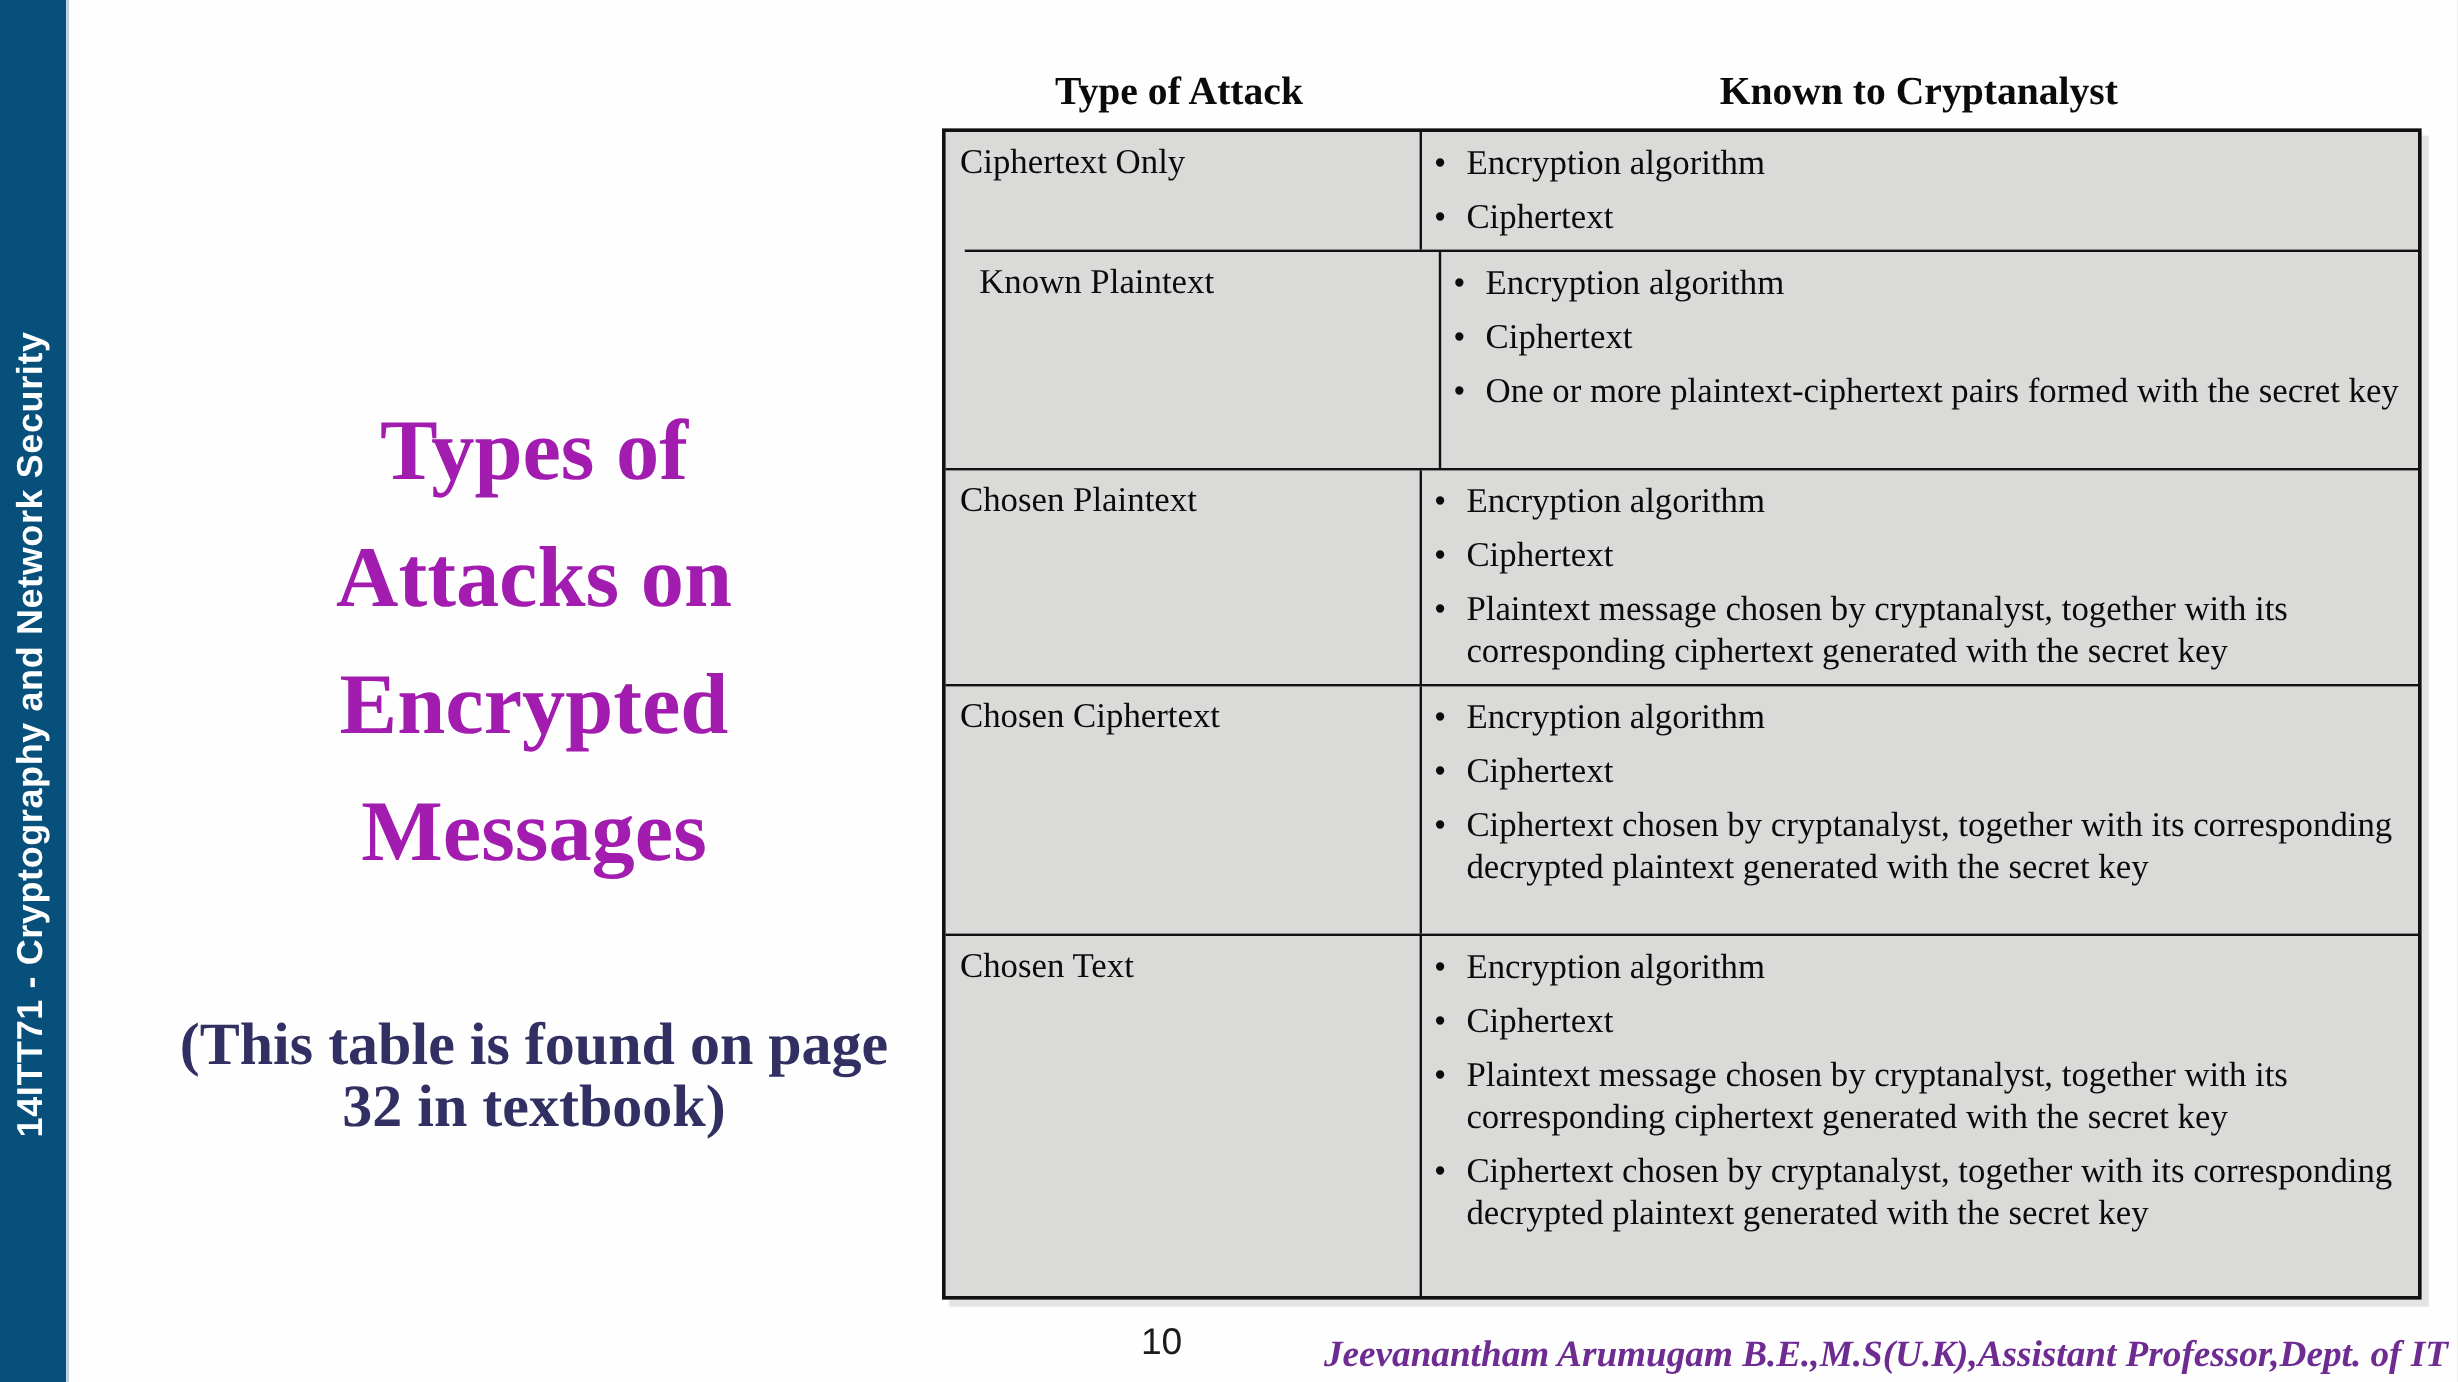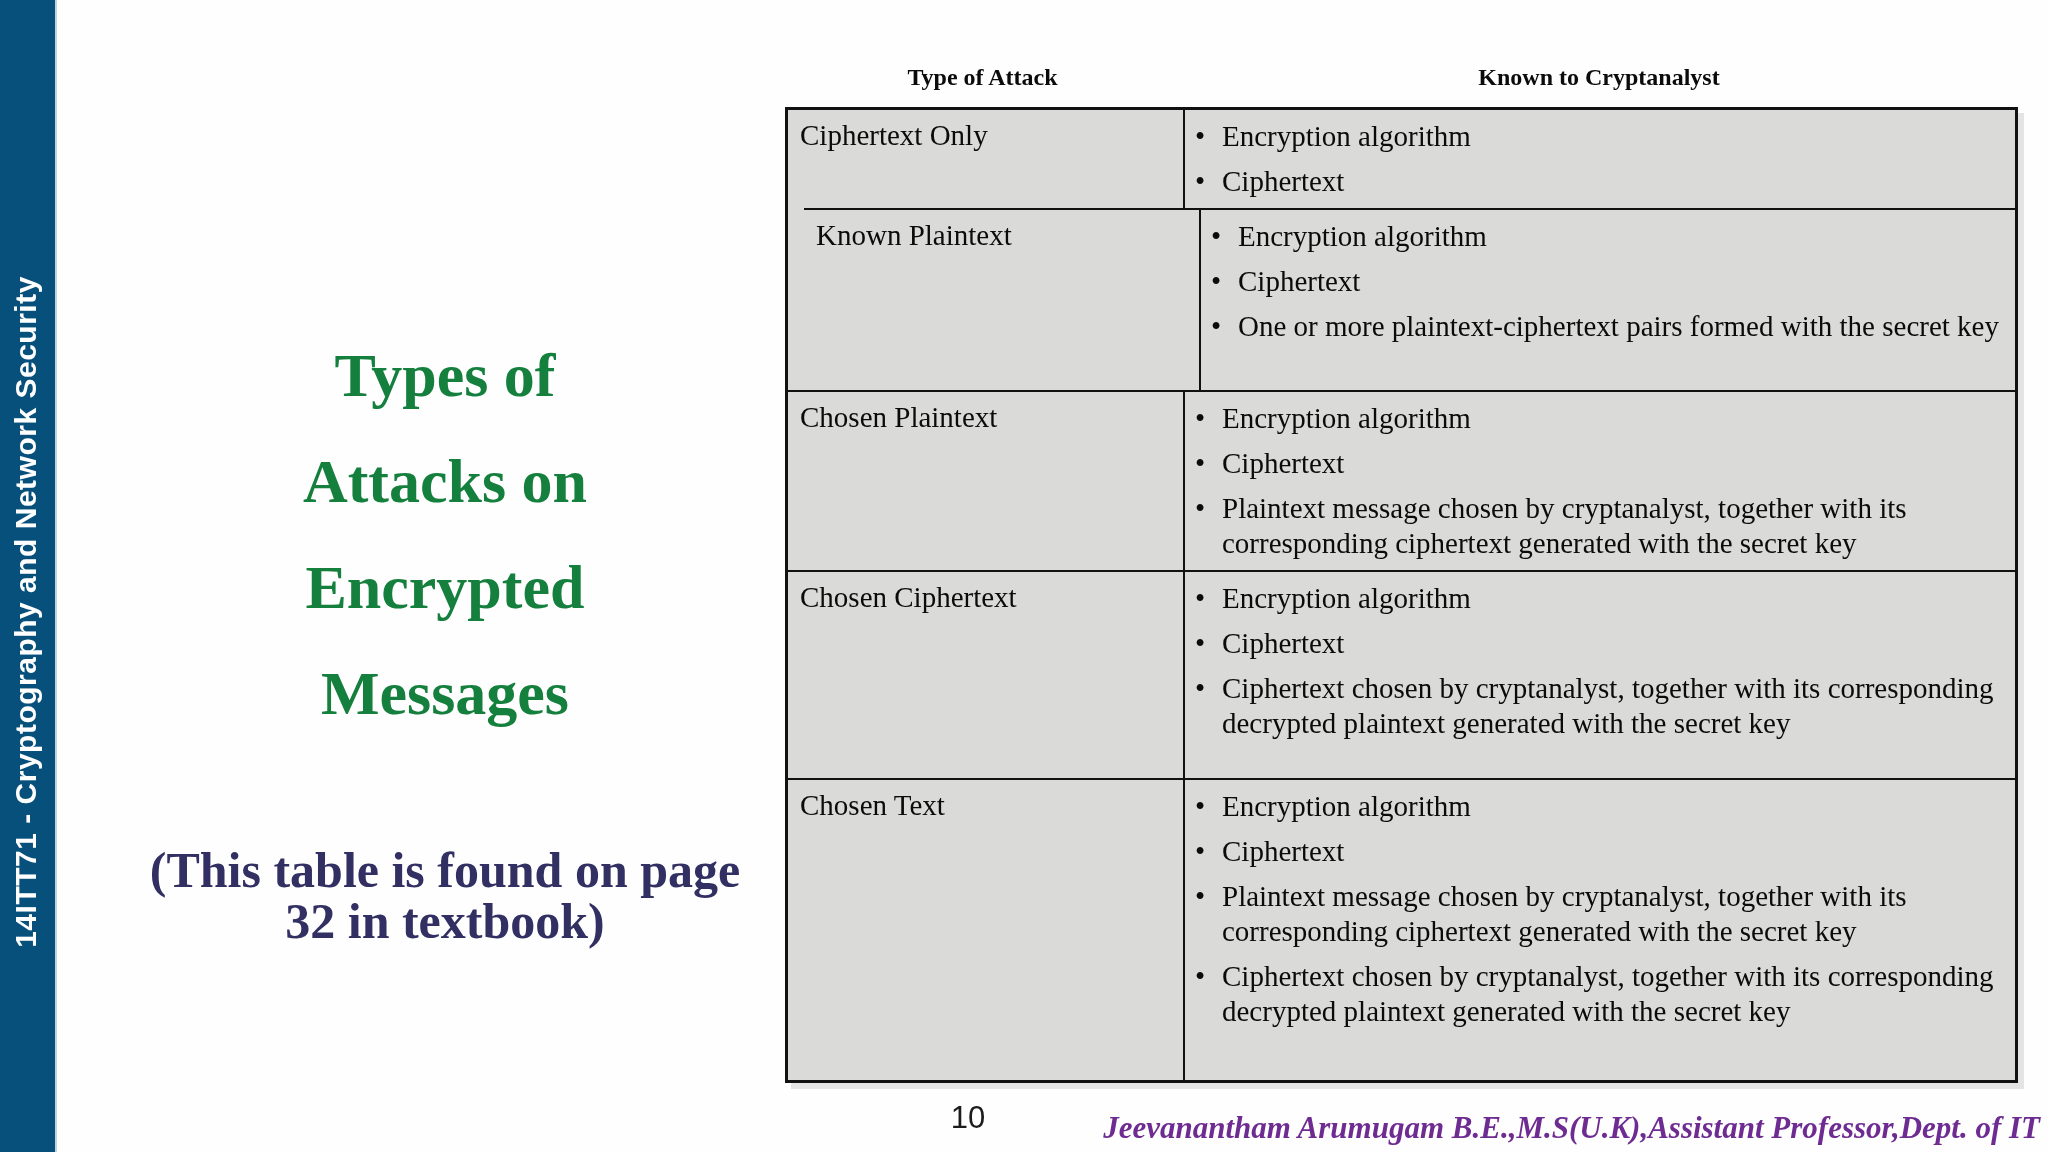--- a/index.html
+++ b/index.html
@@ -23,38 +23,38 @@
     white-space:nowrap;
     font-family:"Liberation Sans", sans-serif;
     font-weight:bold; font-size:30px; color:#ffffff;
     letter-spacing:0.5px;
   }
 
   
   .title {
     position:absolute; left:85px; top:322px; width:720px;
     text-align:center; white-space:pre-line;
-    font-weight:bold; font-size:62px; line-height:106px;
-    color:#15803d;
+    font-weight:bold; font-size:72px; line-height:106px;
+    color:#a21caf;
   }
   .note {
     position:absolute; left:85px; top:845px; width:720px;
     text-align:center; white-space:pre-line;
     font-weight:bold; font-size:50px; line-height:51px;
     color: var(--note-color, #322F63);
   }
 
   
   .table-wrap { position:absolute; left:785px; top:48px; width:1233px; }
   .table-headers {
     display:grid; grid-template-columns:395px 1fr;
     height:59px; align-items:center;
   }
   .table-headers > div {
-    text-align:center; font-weight:bold; font-size:24px; color:#0b0b0b;
+    text-align:center; font-weight:bold; font-size:33px; color:#0b0b0b;
   }
   .attack-table {
     width:100%;
     border:3px solid var(--border-color, #111);
     background: var(--cell-bg, #DADBD8);
     box-shadow: 6px 6px 0 rgba(0,0,0,0.10);
   }
   .t-row { display:grid; grid-template-columns:395px 1fr; }
   .t-row + .t-row { border-top:2px solid var(--border-color, #111); }
   .t-row:nth-child(1) { min-height:98px; }

